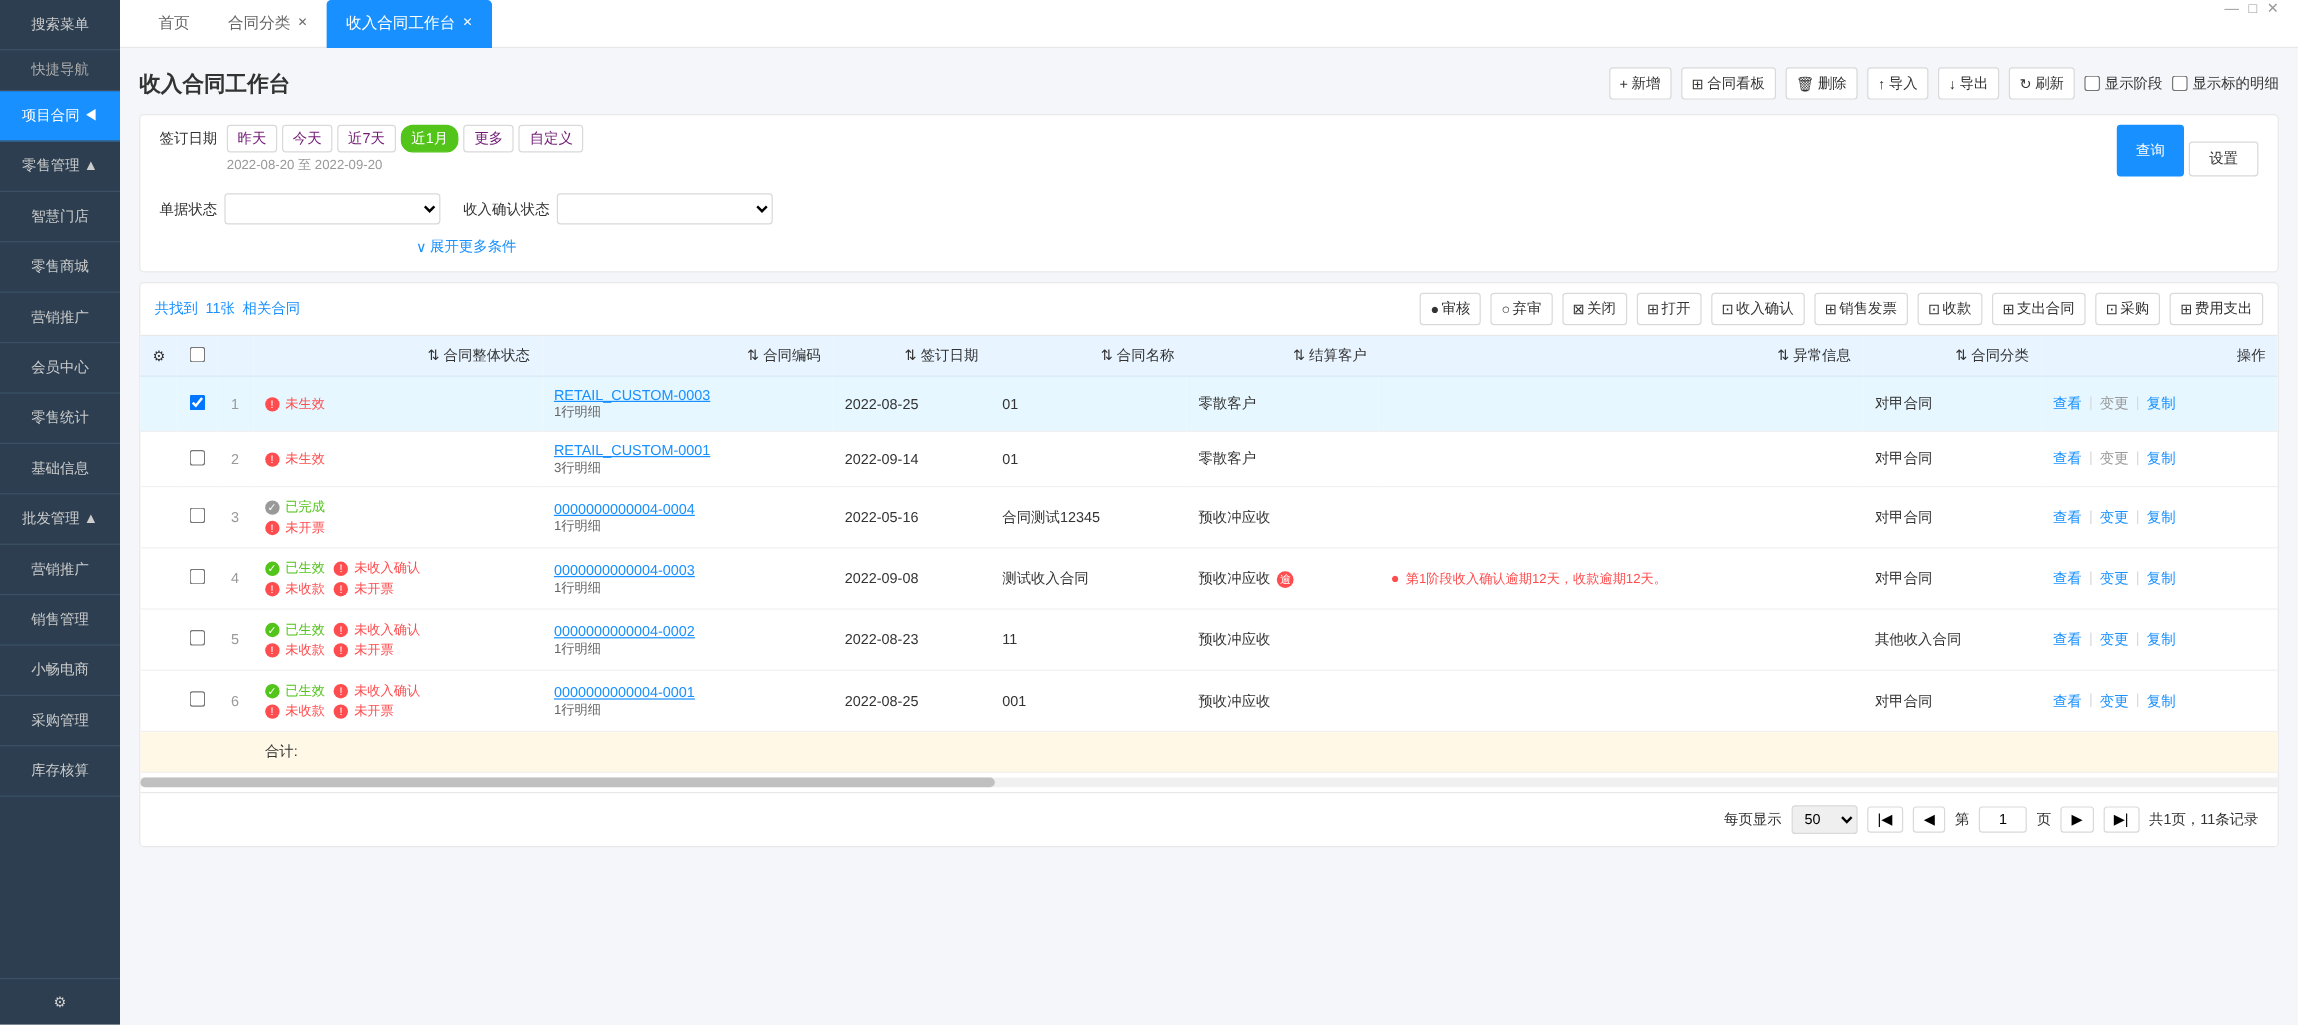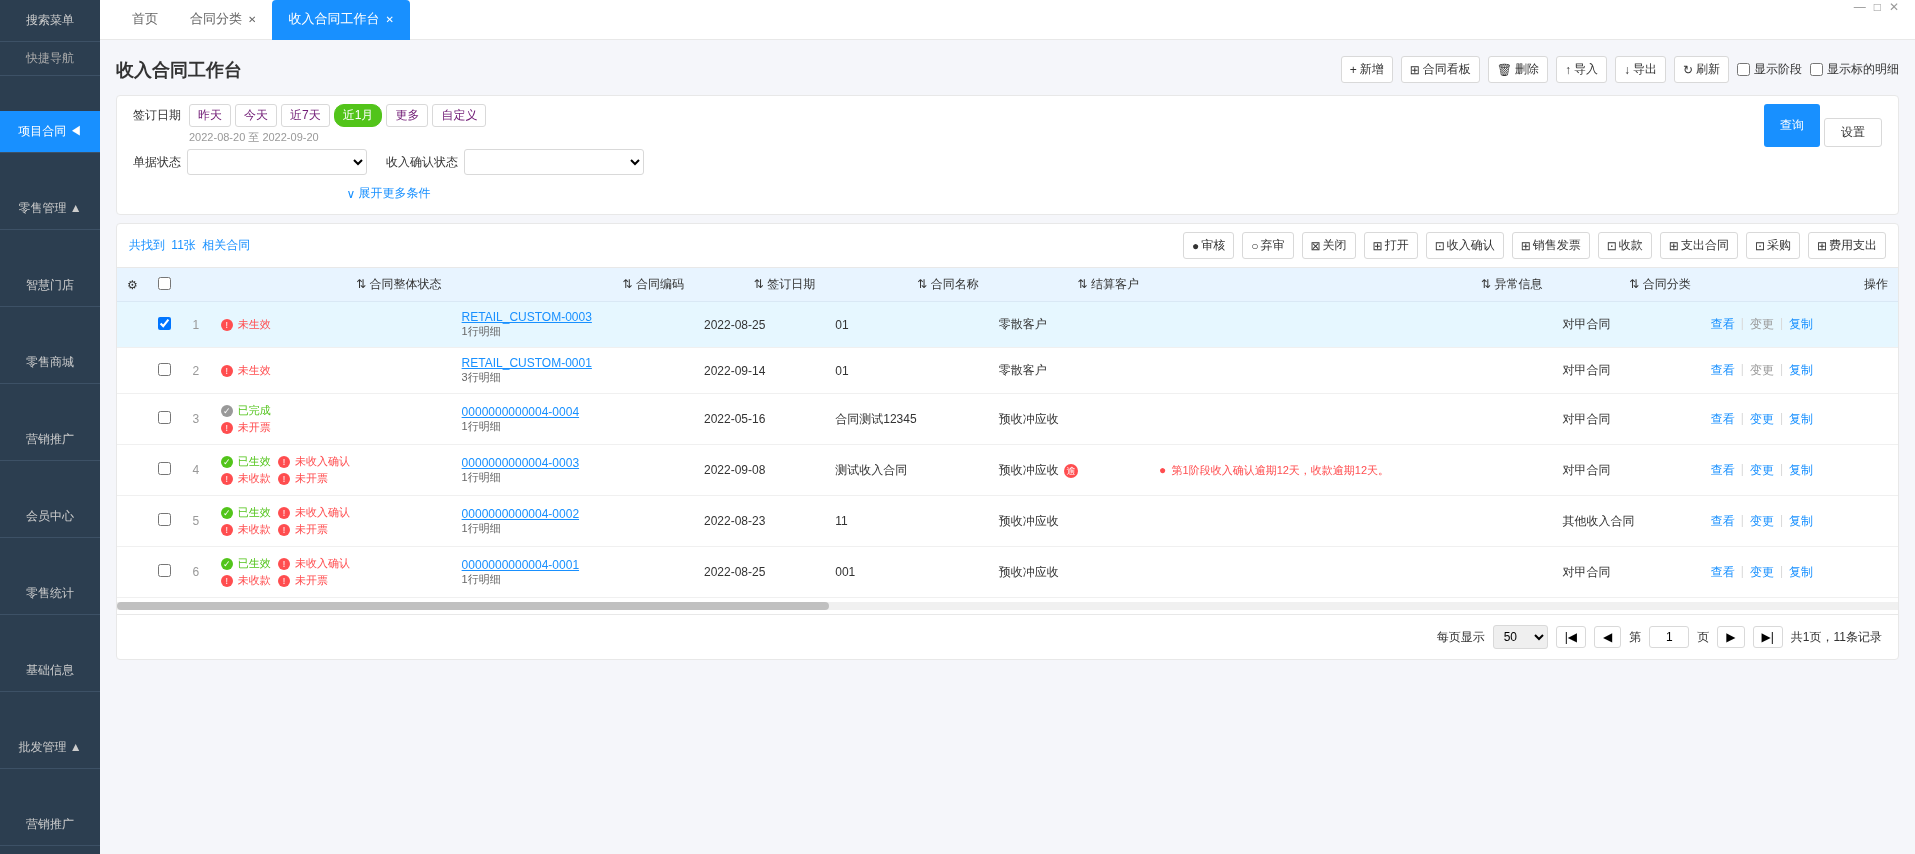--- a/index.html
+++ b/index.html
@@ -4,21 +4,21 @@
   <style>
     * { box-sizing: border-box; margin: 0; padding: 0; }
     body { font-family: 'Microsoft YaHei', Arial, sans-serif; font-size: 12px; background: #f0f2f5; color: #333; overflow: hidden; }
     
     .app-container { display: flex; height: 854px; width: 1915px; }
     
     
     .sidebar { width: 100px; background: #2c3e50; color: #fff; display: flex; flex-direction: column; flex-shrink: 0; }
     .sidebar-search { padding: 12px 8px; font-size: 12px; color: #ccc; text-align: center; border-bottom: 1px solid #3d5166; cursor: pointer; }
     .sidebar-nav { padding: 8px; font-size: 12px; color: #aaa; text-align: center; border-bottom: 1px solid #3d5166; cursor: pointer; }
-    .sidebar-item { padding: 12px 8px; text-align: center; font-size: 12px; color: #ccc; cursor: pointer; border-bottom: 1px solid #3d5166; margin-top: 35px; }
+    .sidebar-item { padding: 12px 8px; text-align: center; font-size: 12px; color: #ccc; cursor: pointer; border-bottom: 1px solid #3d5166; }
     .sidebar-item.active { background: #1890ff; color: #fff; }
     .sidebar-settings { margin-top: auto; padding: 12px 8px; text-align: center; color: #ccc; cursor: pointer; border-top: 1px solid #3d5166; }
 
     
     .main-content { flex: 1; display: flex; flex-direction: column; overflow: hidden; }
     
     
     .tab-bar { background: #fff; border-bottom: 1px solid #e8e8e8; display: flex; align-items: flex-start; padding: 0 16px; height: 40px; }
     .tab-item { padding: 0 16px; height: 40px; display: flex; align-items: center; font-size: 13px; color: #666; cursor: pointer; border-bottom: 2px solid transparent; }
     .tab-item.active { background: #1890ff; color: #fff; border-radius: 4px 4px 0 0; }
@@ -207,21 +207,21 @@
               <button class="date-btn">今天</button>
               <button class="date-btn">近7天</button>
               <button class="date-btn active">近1月</button>
               <button class="date-btn">更多</button>
               <button class="date-btn">自定义</button>
             </div>
             <div style="margin-top:3px; margin-left:52px;">
               <span class="date-range">2022-08-20 至 2022-09-20</span>
             </div>
 
-            <div class="filter-row" style="margin-top:4px;gap:19px;">
+            <div class="filter-row" style="margin-top:16px;gap:19px;">
               <div class="filter-item">
                 <label>单据状态</label>
                 <select class="filter-select"></select>
               </div>
               <div class="filter-item">
                 <label>收入确认状态</label>
                 <select class="filter-select"></select>
               </div>
             </div>
             <div style="margin-top:6px; display:flex; justify-content:center;">
@@ -564,20 +564,24 @@
                 <div class="action-links">
                   <span class="action-link">查看</span>
                   <span class="action-sep">|</span>
                   <span class="action-link">变更</span>
                   <span class="action-sep">|</span>
                   <span class="action-link">复制</span>
                 </div>
               </td>
             </tr>
 
+            <tr class="summary-row">
+              <td colspan="3"></td>
+              <td colspan="8">合计:</td>
+            </tr>
           </tbody>
         </table>
 
         <div class="scrollbar-area">
           <div class="scrollbar-thumb"></div>
         </div>
 
         <div class="pagination">
           <span>每页显示</span>
           <select class="page-size-select">

